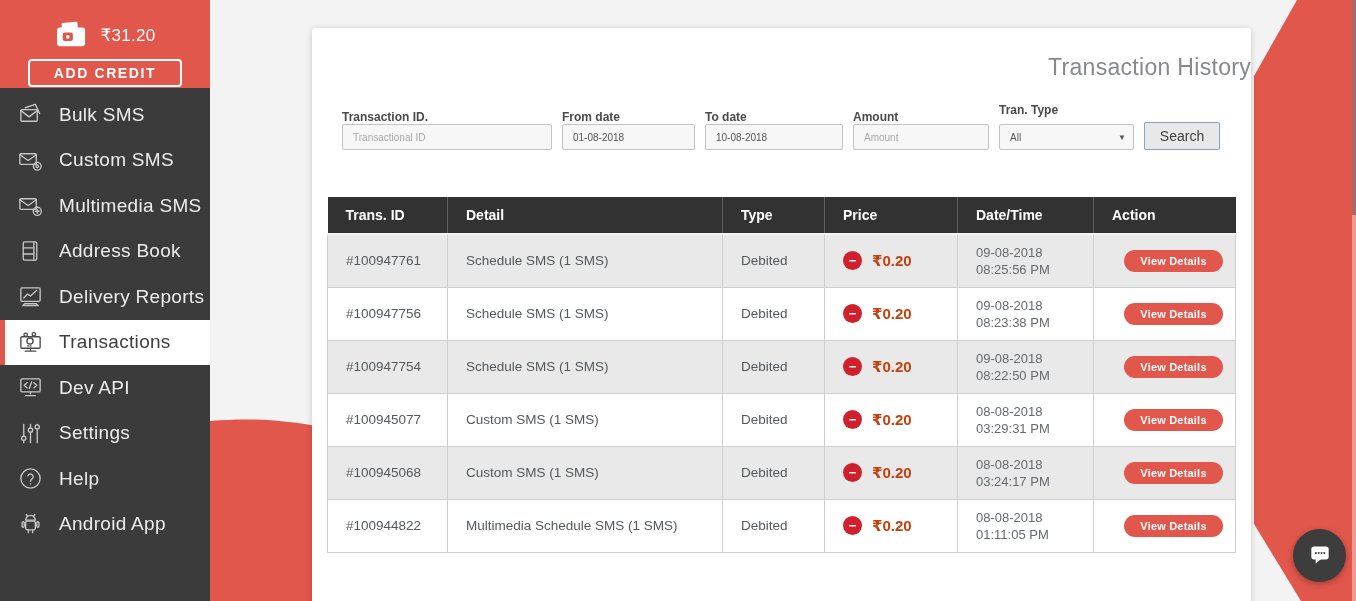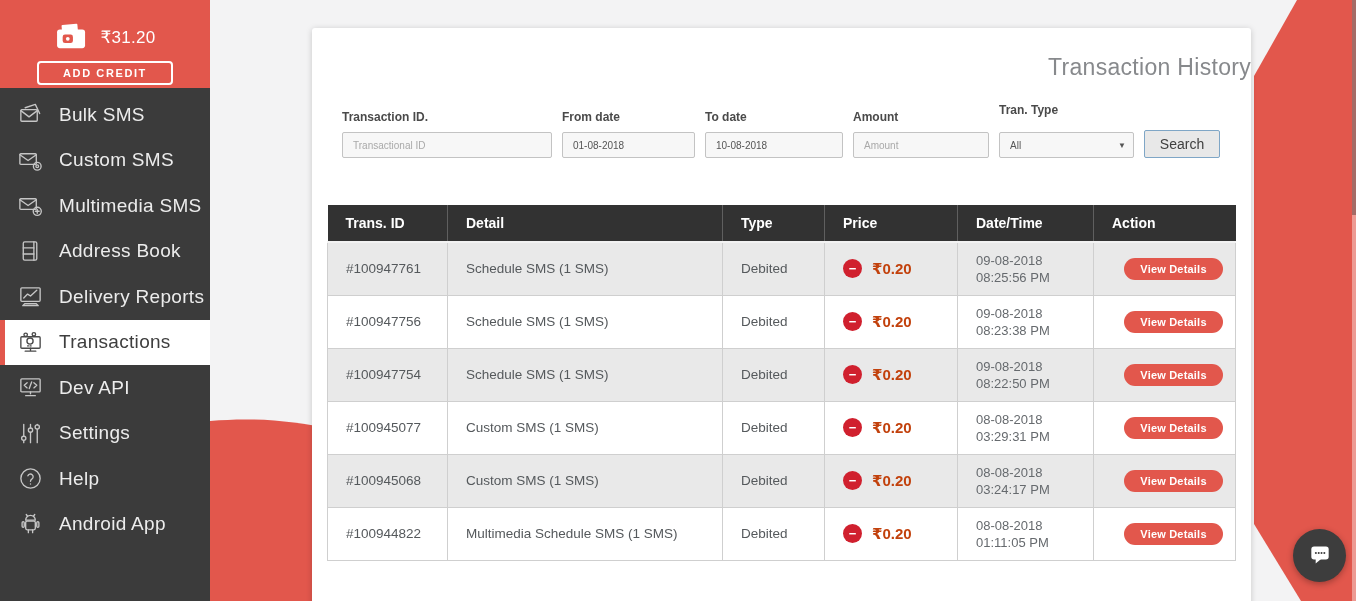--- a/index.html
+++ b/index.html
@@ -19,21 +19,21 @@
     background:#3b3b3b; z-index:3;
   }
   .wallet-panel {
     height:88px; background:#e2574c;
     display:flex; flex-direction:column; align-items:center; justify-content:center; gap:7px;
   }
   .wallet-row { display:flex; align-items:center; gap:10px;margin-top:18px; }
   .balance { color:#fff; font-size:17px; font-weight:500; letter-spacing:.3px; }
   .add-credit {
     background:transparent; border:2px solid #fff; color:#fff; border-radius:4px;
-    font-size:11px; font-weight:700; letter-spacing:1.6px;
+    font-size:14px; font-weight:700; letter-spacing:1.6px;
     padding:4px 24px; cursor:pointer; font-family:inherit;
   }
   .nav { padding-top:4px; }
   .nav-item {
     height:45.5px; display:flex; align-items:center;
     padding-left:12px; border-left:5px solid transparent;
     color:#ececec; font-size:19px; letter-spacing:.3px; cursor:pointer;
   }
   .nav-icon { width:30px; margin-right:12px; display:flex; align-items:center; color:#c6c6c6; }
   .nav-icon svg { stroke:currentColor; }
@@ -47,21 +47,21 @@
     box-shadow:0 1px 6px rgba(0,0,0,.18);
   }
   .page-title {
     padding-top:26px; text-align:right;
     font-size:23px; font-weight:400; color:#87898c; letter-spacing:.3px;
   }
 
   
   .filters { display:flex; gap:10px; margin:22px 30px 0 30px; align-items:flex-end; }
   .field { display:flex; flex-direction:column; }
-  .field label { font-size:12px; font-weight:700; color:#4a4a4a; margin-bottom:8px; }
+  .field label { font-size:12px; font-weight:700; color:#4a4a4a; margin-bottom:0; }
   .field input, .field .select-wrap select {
     height:26px; border:1px solid #c3c3c3; border-radius:2px; background:#f7f7f7;
     font-size:10px; color:#555; padding:4px 10px; font-family:inherit; outline:none;
   }
   .field input::placeholder { color:#a9a9a9; }
   .w-tid  { width:210px; }
   .w-from { width:133px; }
   .w-to   { width:138px; }
   .w-amt  { width:136px; }
   .w-type { width:135px;gap:7px; }

